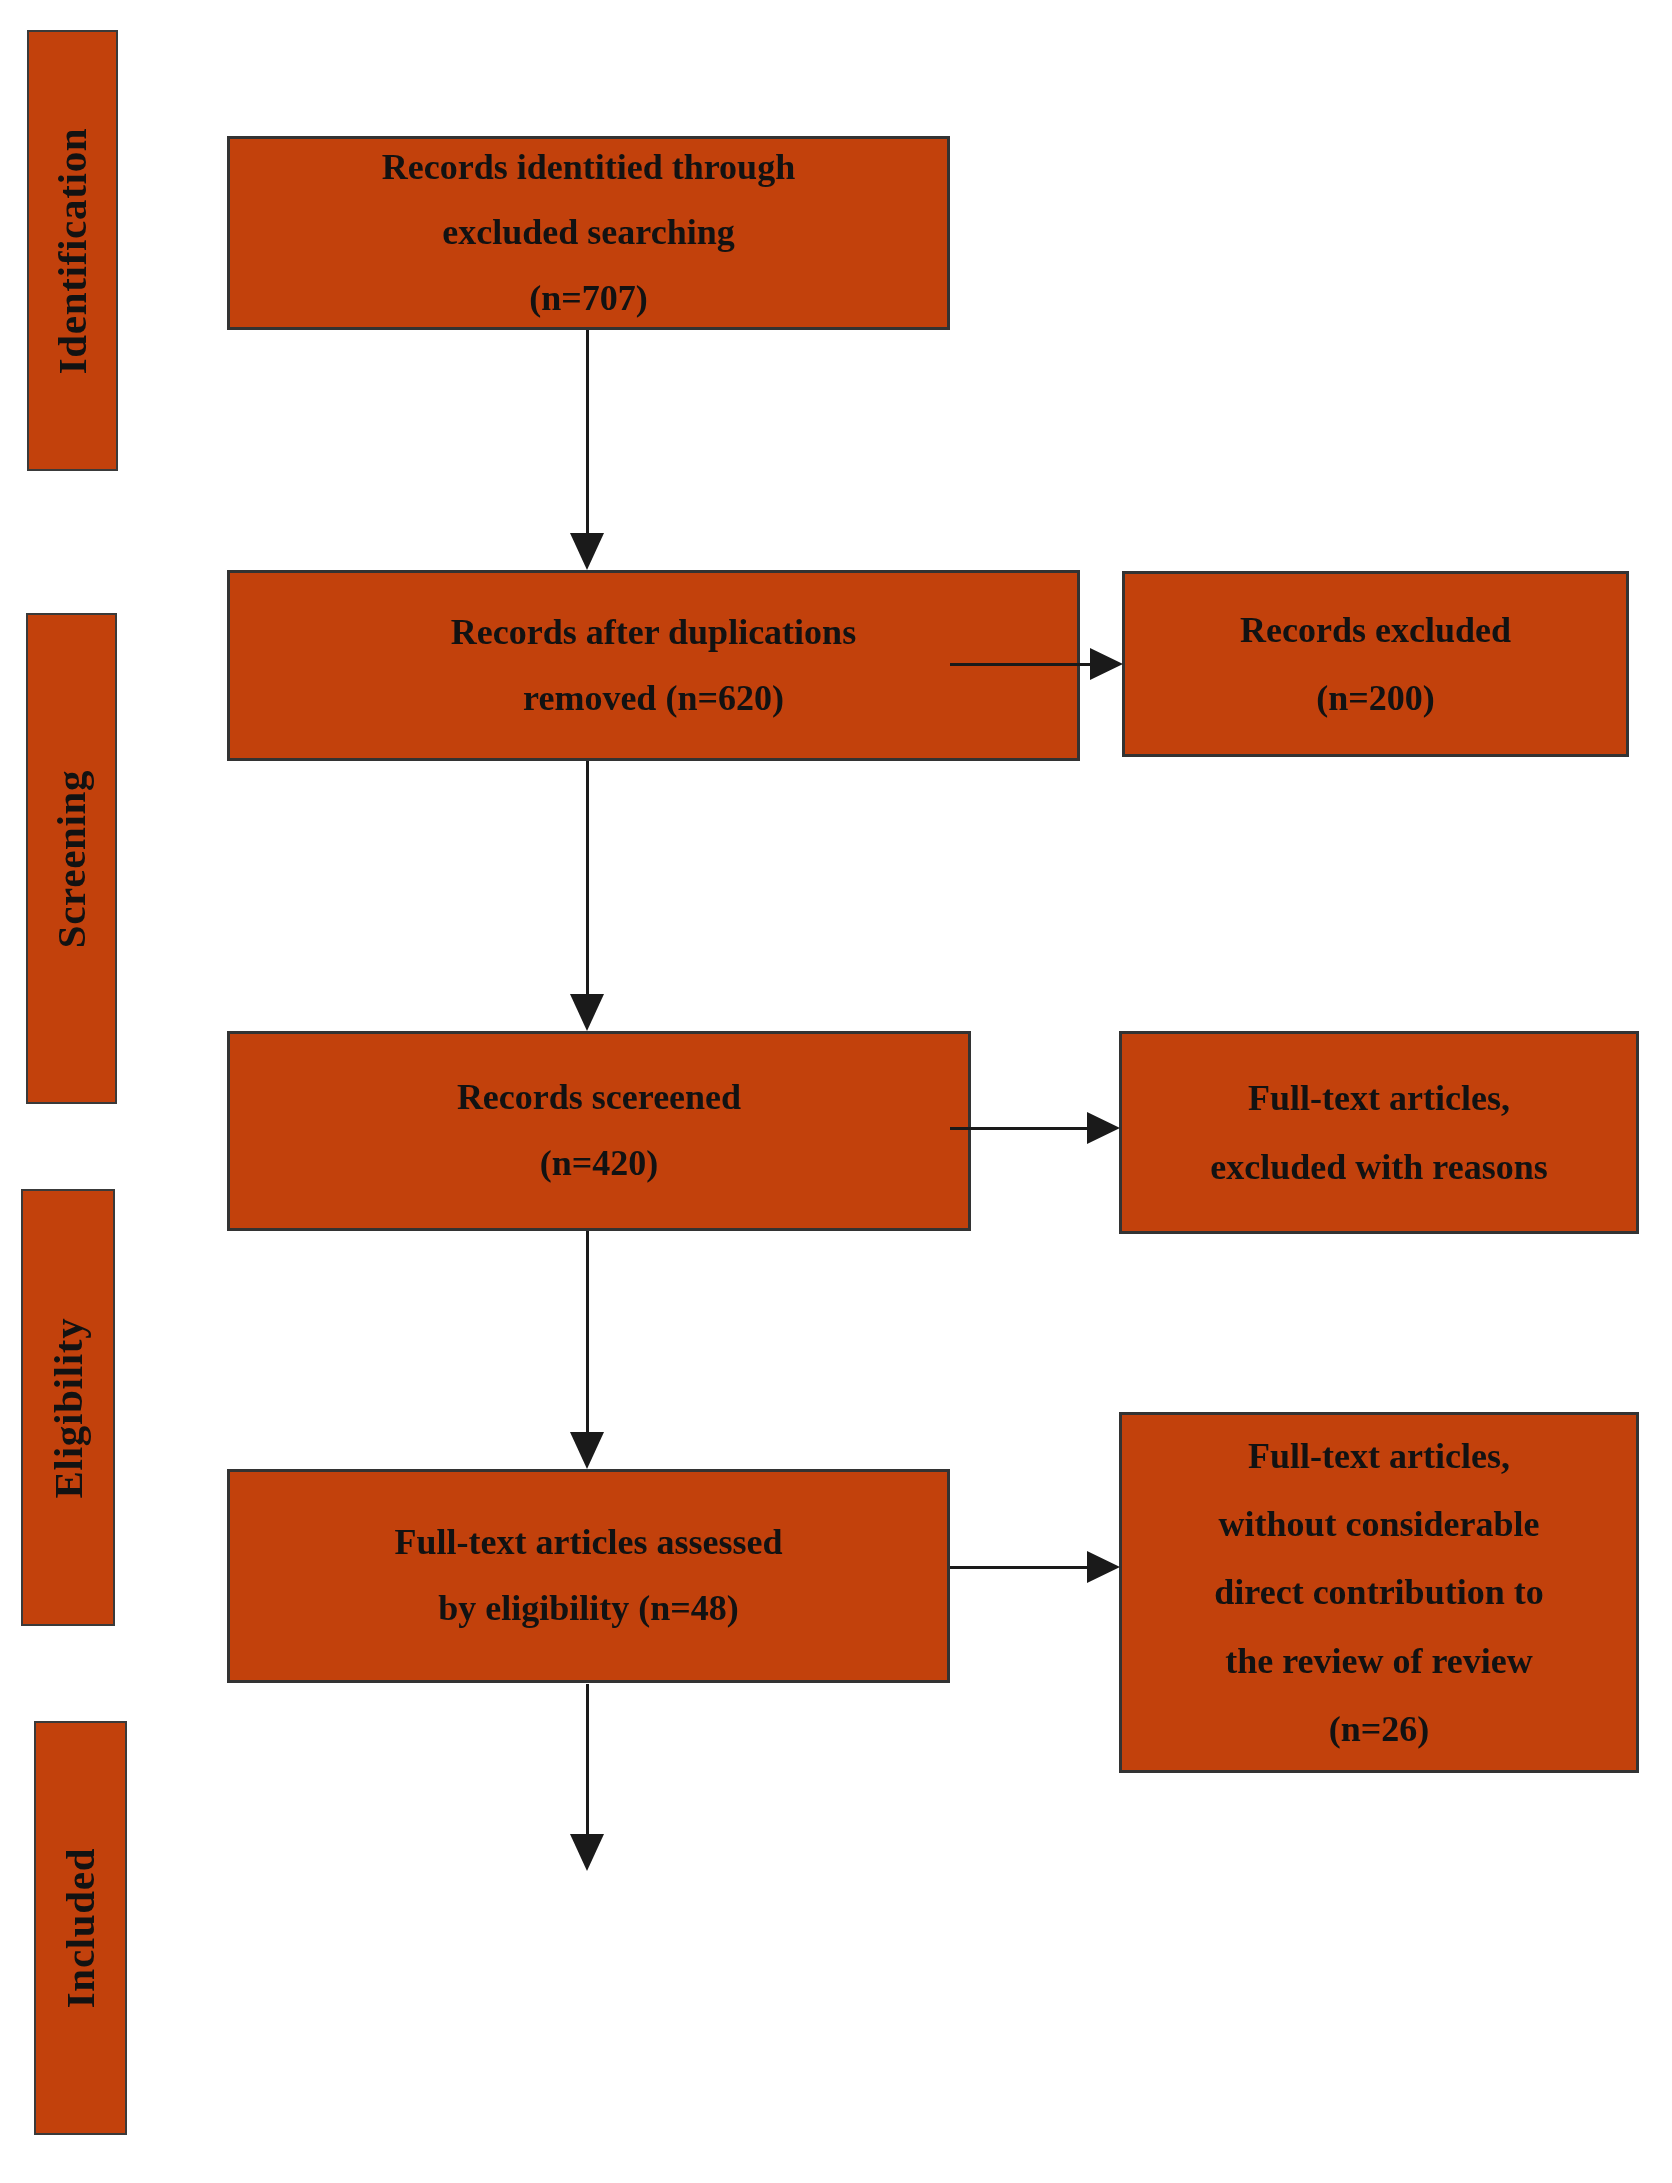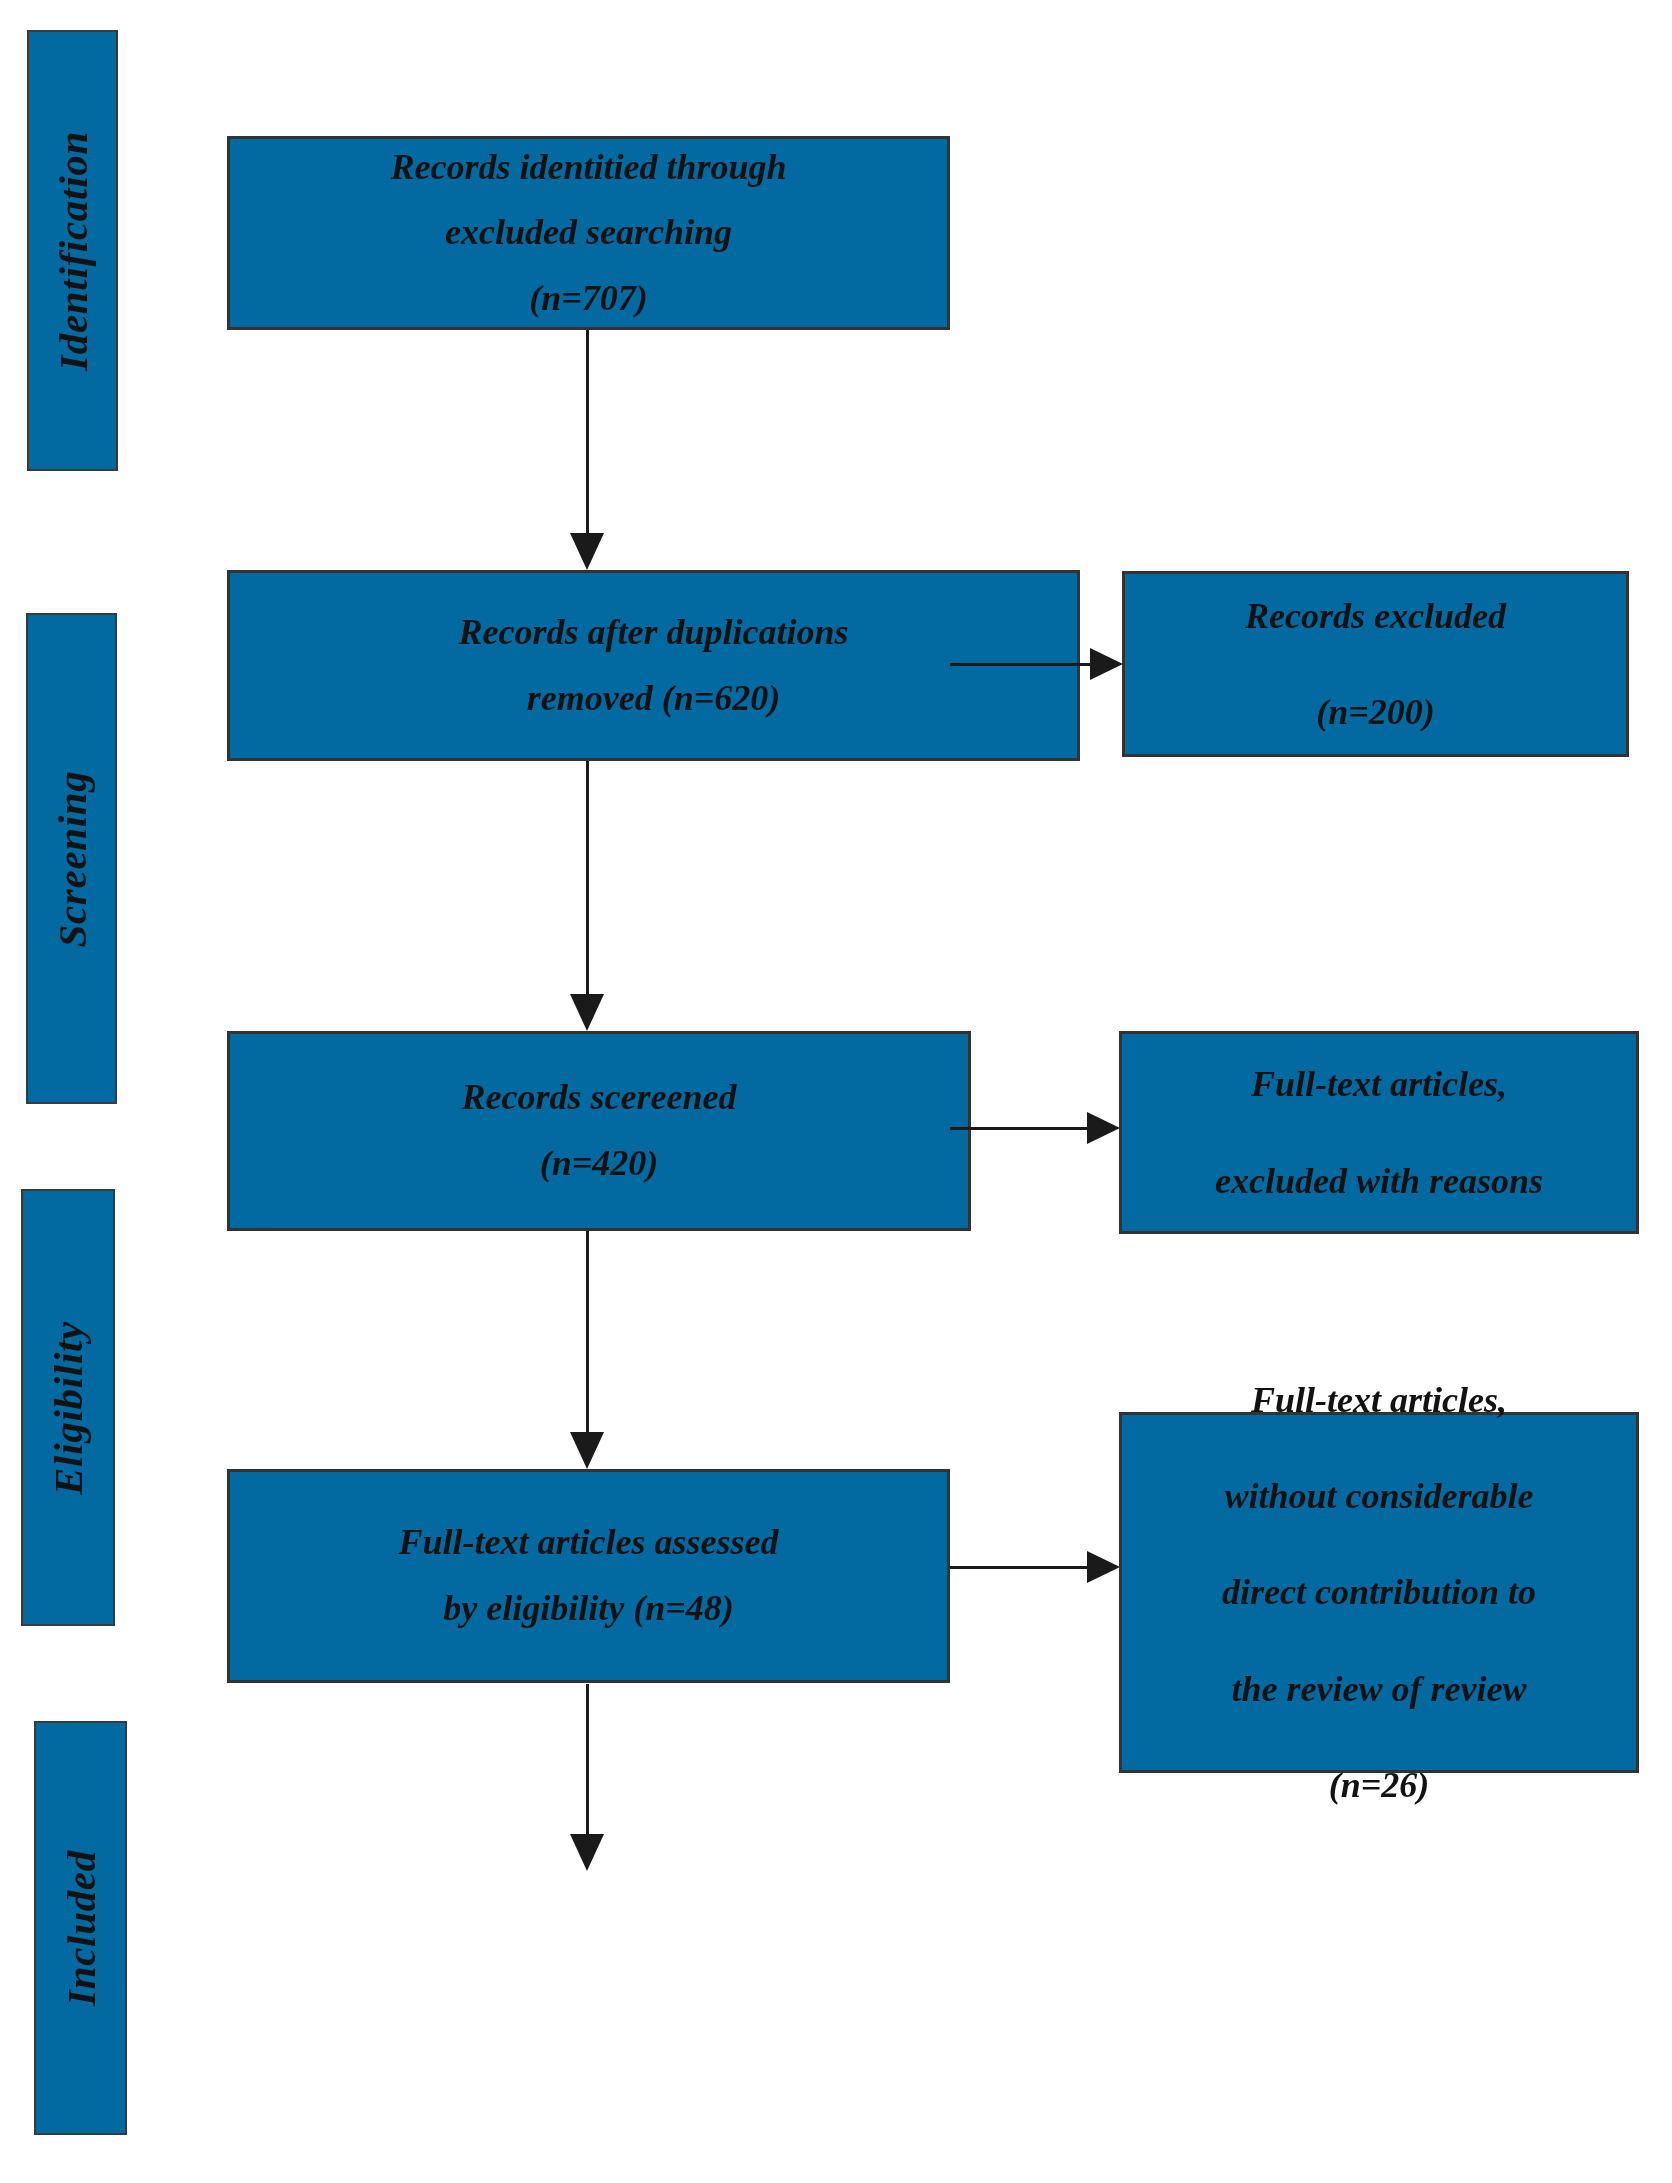--- a/index.html
+++ b/index.html
@@ -8,31 +8,30 @@
     width: 1673px;
     height: 2183px;
     background: #ffffff;
     font-family: "Liberation Serif", "DejaVu Serif", serif;
     font-weight: 700;
     color: #121212;
   }
   .box {
     position: absolute;
     box-sizing: border-box;
-    background: #0369a1;
+    background: #c2410c;
     border: 3.6px solid #333333;
     display: flex;
     flex-direction: column;
     align-items: center;
     justify-content: center;
     text-align: left;
-    font-style: italic;
   }
   .flow-box { font-size: 36px; line-height: 1.82; }
-  .side-box { font-size: 36px; line-height: 1.9; gap: 28px; }
+  .side-box { font-size: 36px; line-height: 1.9; }
   .stage-box { border-width: 2.9px; border-color: #3a3a3a; }
   .stage-box .stage-label {
     transform: rotate(-90deg);
     white-space: nowrap;
     font-size: 41px;
     letter-spacing: 0.7px;
   }
   .arrow-v { position: absolute; width: 34px; }
   .arrow-v .stem {
     position: absolute; top: 0; bottom: 36px; left: 50%;

